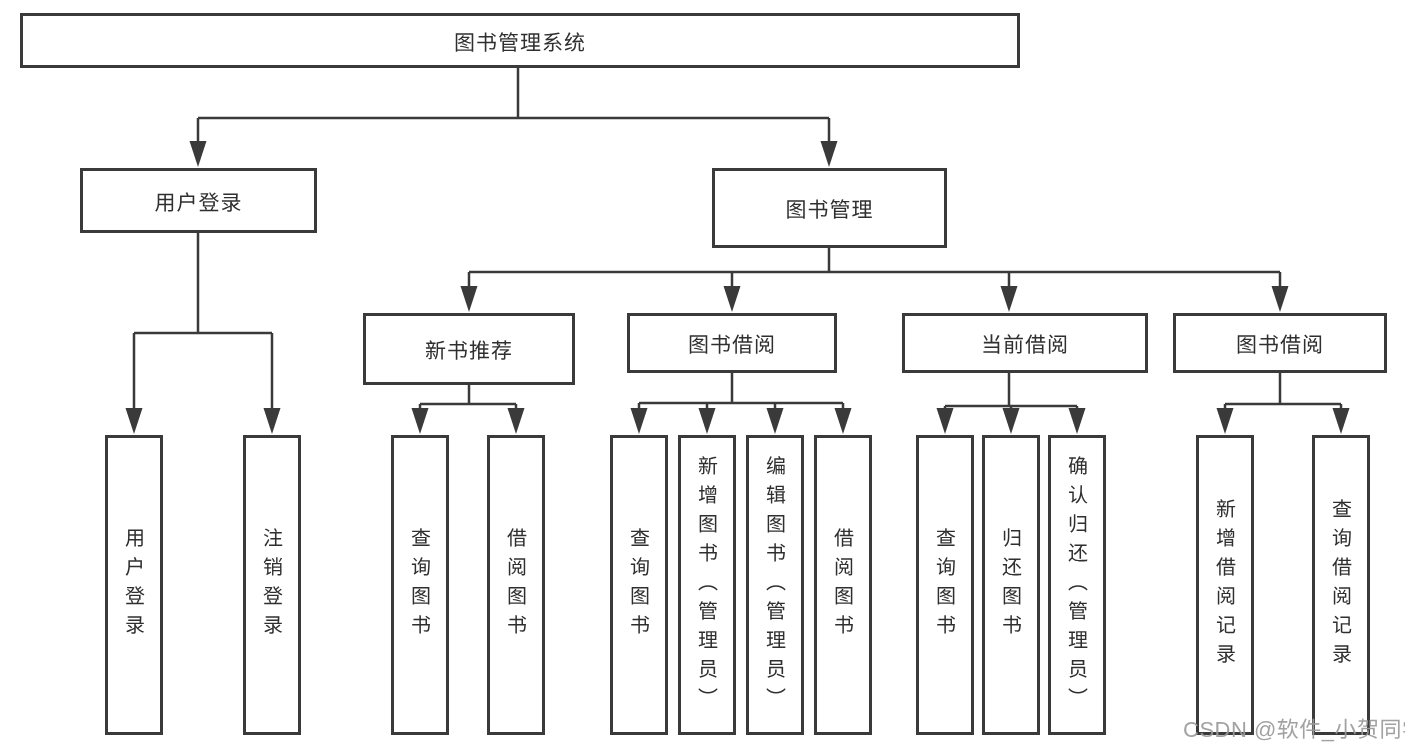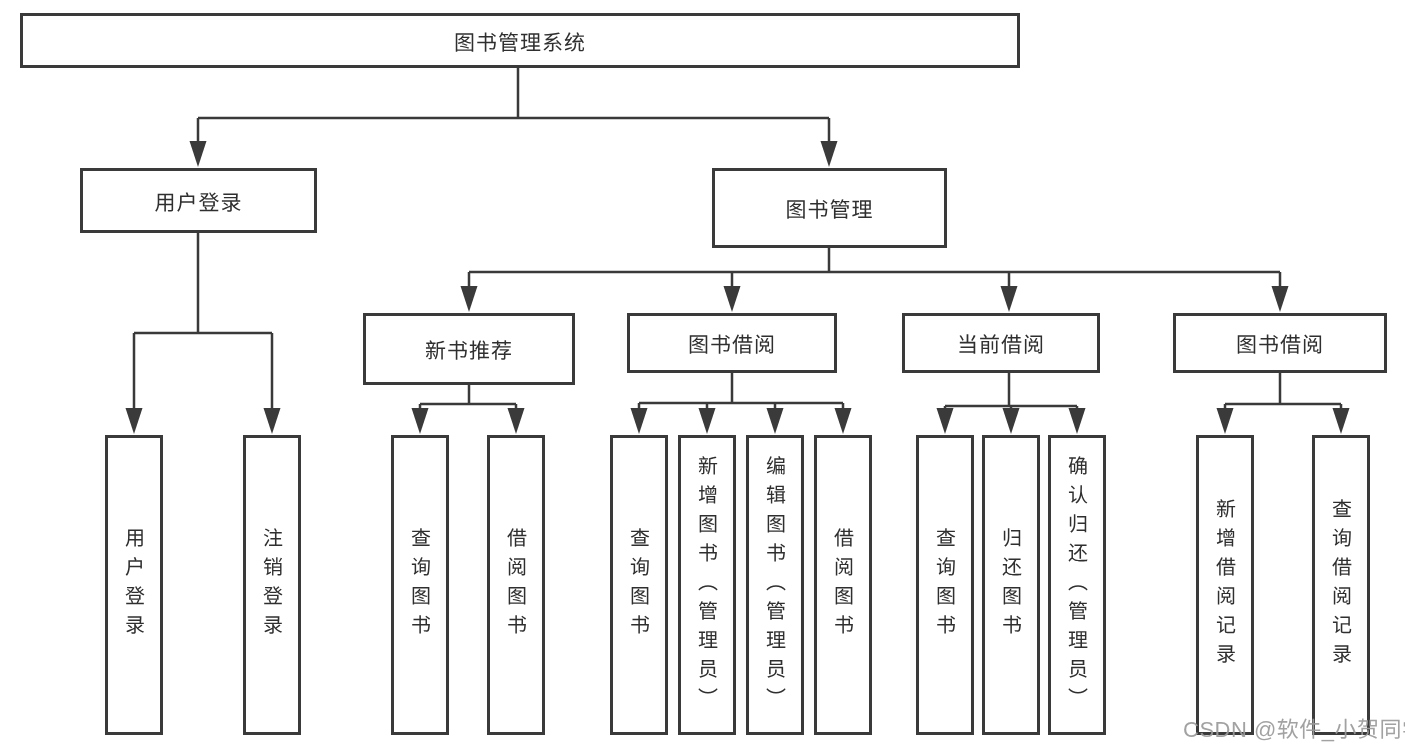--- a/index.html
+++ b/index.html
@@ -90,21 +90,21 @@
   <div class="hbox" style="left:712px;top:168px;width:235px;height:80px">
     <span>图书管理</span>
   </div>
 
   <div class="hbox" style="left:363px;top:313px;width:212px;height:72px">
     <span>新书推荐</span>
   </div>
   <div class="hbox" style="left:627px;top:313px;width:210px;height:60px">
     <span>图书借阅</span>
   </div>
-  <div class="hbox" style="left:902px;top:313px;width:198px;height:60px">
+  <div class="hbox" style="left:902px;top:313px;width:246px;height:60px">
     <span>当前借阅</span>
   </div>
   <div class="hbox" style="left:1173px;top:313px;width:214px;height:60px">
     <span>图书借阅</span>
   </div>
 
   <div class="vbox" style="left:105px">
     <span>用户登录</span>
   </div>
   <div class="vbox" style="left:243px">

